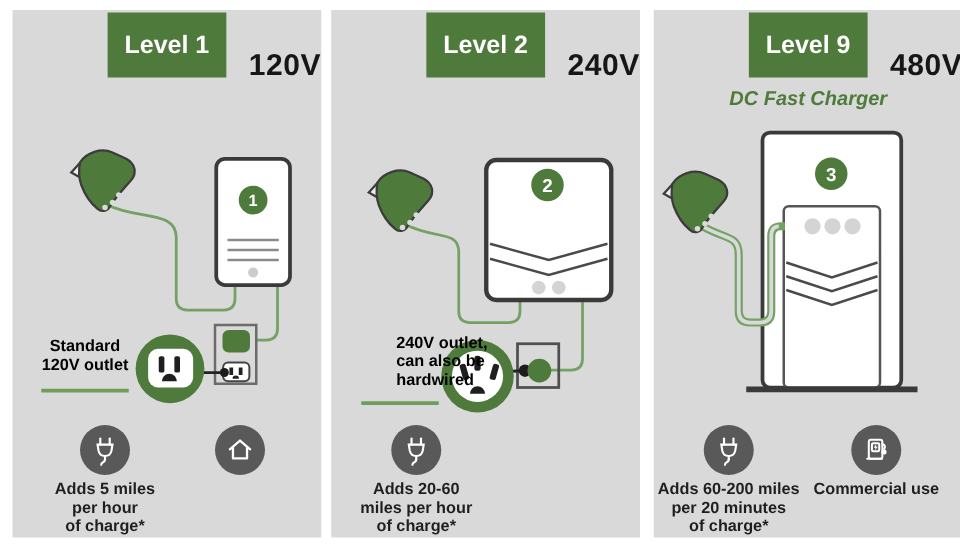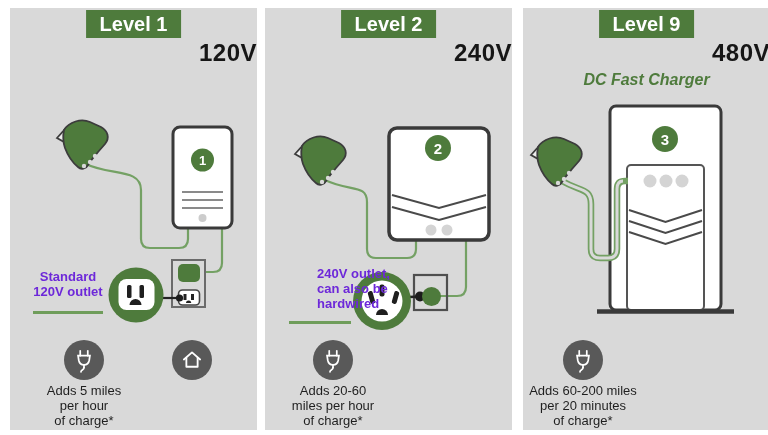--- a/index.html
+++ b/index.html
@@ -5,37 +5,37 @@
   html,body{margin:0;padding:0;}
   body{width:768px;height:435px;background:#ffffff;font-family:"Liberation Sans",sans-serif;}
   .stage{position:relative;width:768px;height:435px;background:#fff;overflow:hidden;}
   .panel{position:absolute;top:8px;width:247px;height:422px;background:#d9d9d9;}
   .panel.p1{left:10px;}
   .panel.p2{left:265px;}
   .panel.p3{left:523px;}
   .art{position:absolute;inset:0;width:247px;height:422px;}
   .badge{position:absolute;top:2px;left:50%;transform:translateX(-50%);
          background:#4e7b3c;color:#fff;font-weight:bold;font-size:20px;line-height:26px;
-         padding:1px 14px;white-space:nowrap;}
+         padding:13px 14px;white-space:nowrap;}
   .voltage{position:absolute;top:31px;left:0;width:100%;text-align:right;
            font-size:24px;font-weight:bold;color:#161616;letter-spacing:.5px;}
   .subtitle{position:absolute;top:63px;left:0;width:100%;text-align:center;
             font-size:16px;font-weight:bold;font-style:italic;color:#4e7b3c;}
   .pre{white-space:pre-line;}
-  .outlet-label{position:absolute;font-size:13px;font-weight:600;color:#6d28d9;line-height:1.16;}
+  .outlet-label{position:absolute;font-size:13px;font-weight:600;color:#000000;line-height:1.16;}
   .p1 .outlet-label{left:12px;top:261px;width:92px;text-align:center;}
   .p2 .outlet-label{left:20px;top:258px;width:90px;text-align:left;margin-left:32px;}
   .underline{position:absolute;height:3px;background:#6f9d5b;}
   .p1 .underline{left:23px;top:303px;width:70px;}
   .p2 .underline{left:24px;top:313px;width:62px;}
   .icon-block{position:absolute;top:332px;text-align:center;}
   .circle-icon{width:40px;height:40px;border-radius:50%;background:#595959;
                display:inline-flex;align-items:center;justify-content:center;}
   .circle-row{display:flex;justify-content:center;gap:8px;}
-  .caption{margin-top:4px;font-size:13px;font-weight:normal;color:#1f1f1f;line-height:1.15;}
+  .caption{margin-top:4px;font-size:13px;font-weight:bold;color:#1f1f1f;line-height:1.15;}
   .p1 .blk-a{left:14px;width:120px;}
   .p1 .blk-b{left:122px;width:120px;}
   .p2 .blk-a{left:8px;width:120px;}
   .p2 .blk-b{left:121px;width:120px;}
   .p3 .blk-a{left:-2px;width:124px;}
   .p3 .blk-b{left:116px;width:124px;}
   svg text{font-family:"Liberation Sans",sans-serif;}
 </style>
 </head>
 <body>
@@ -224,15 +224,28 @@
             <path d="M15.5,3.5 V8"></path>
           <path d="M6.5,8 H17.5 L16.8,12.5 C16.3,15 14.3,16.5 12,16.5 C9.7,16.5 7.7,15 7.2,12.5 Z"></path>
           <path d="M12,16.5 V19"></path>
             <path d="M12,19 C12,21.5 9,21 9.2,23"></path>
         </svg>
       </div>
       <div class="caption pre">Adds 60-200 miles
 per 20 minutes
 of charge*</div>
     </div>
+    <div class="icon-block blk-b">
+      <div class="circle-icon">
+        <svg width="26" height="26" viewBox="0 0 24 24" fill="none" stroke="#fff" stroke-width="1.5" stroke-linecap="round">
+          <rect x="6.5" y="4.5" width="10" height="14" rx="1.5"></rect>
+          <rect x="8.8" y="7" width="5.4" height="6" rx="1"></rect>
+          <path d="M11.8,7.8 L10.2,10.3 H11.6 L10.8,12.6 L13.2,9.6 H11.9 Z" fill="#fff" stroke="none"></path>
+          <path d="M16.5,7.5 C18.6,7.8 18.8,10 17.8,11.2"></path>
+          <circle cx="17.7" cy="13.4" r="1.9" fill="#fff" stroke="none"></circle>
+          <path d="M5.3,18.5 H16.2"></path>
+        </svg>
+      </div>
+      <div class="caption">Commercial use</div>
+    </div>
   </div>
 
 </div>
 
 </body></html>

